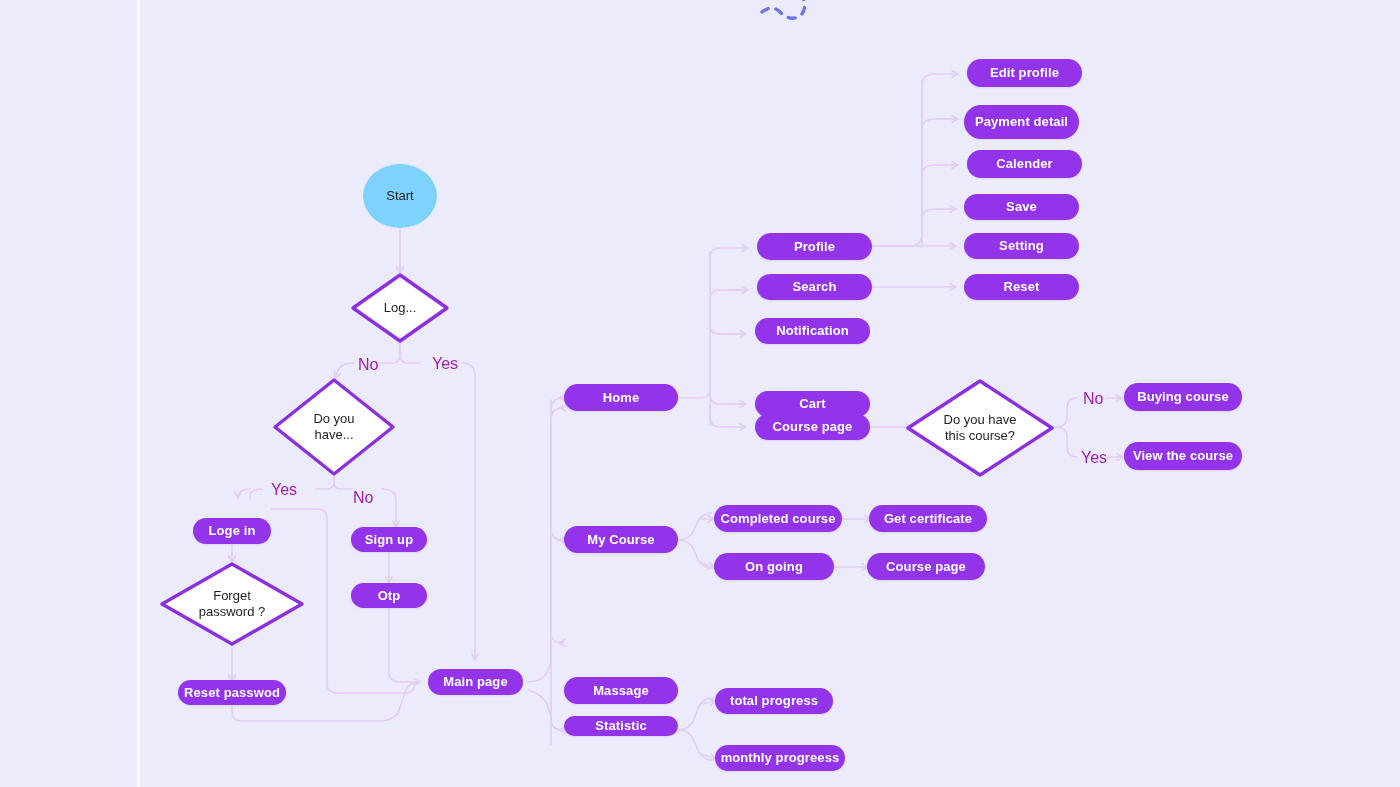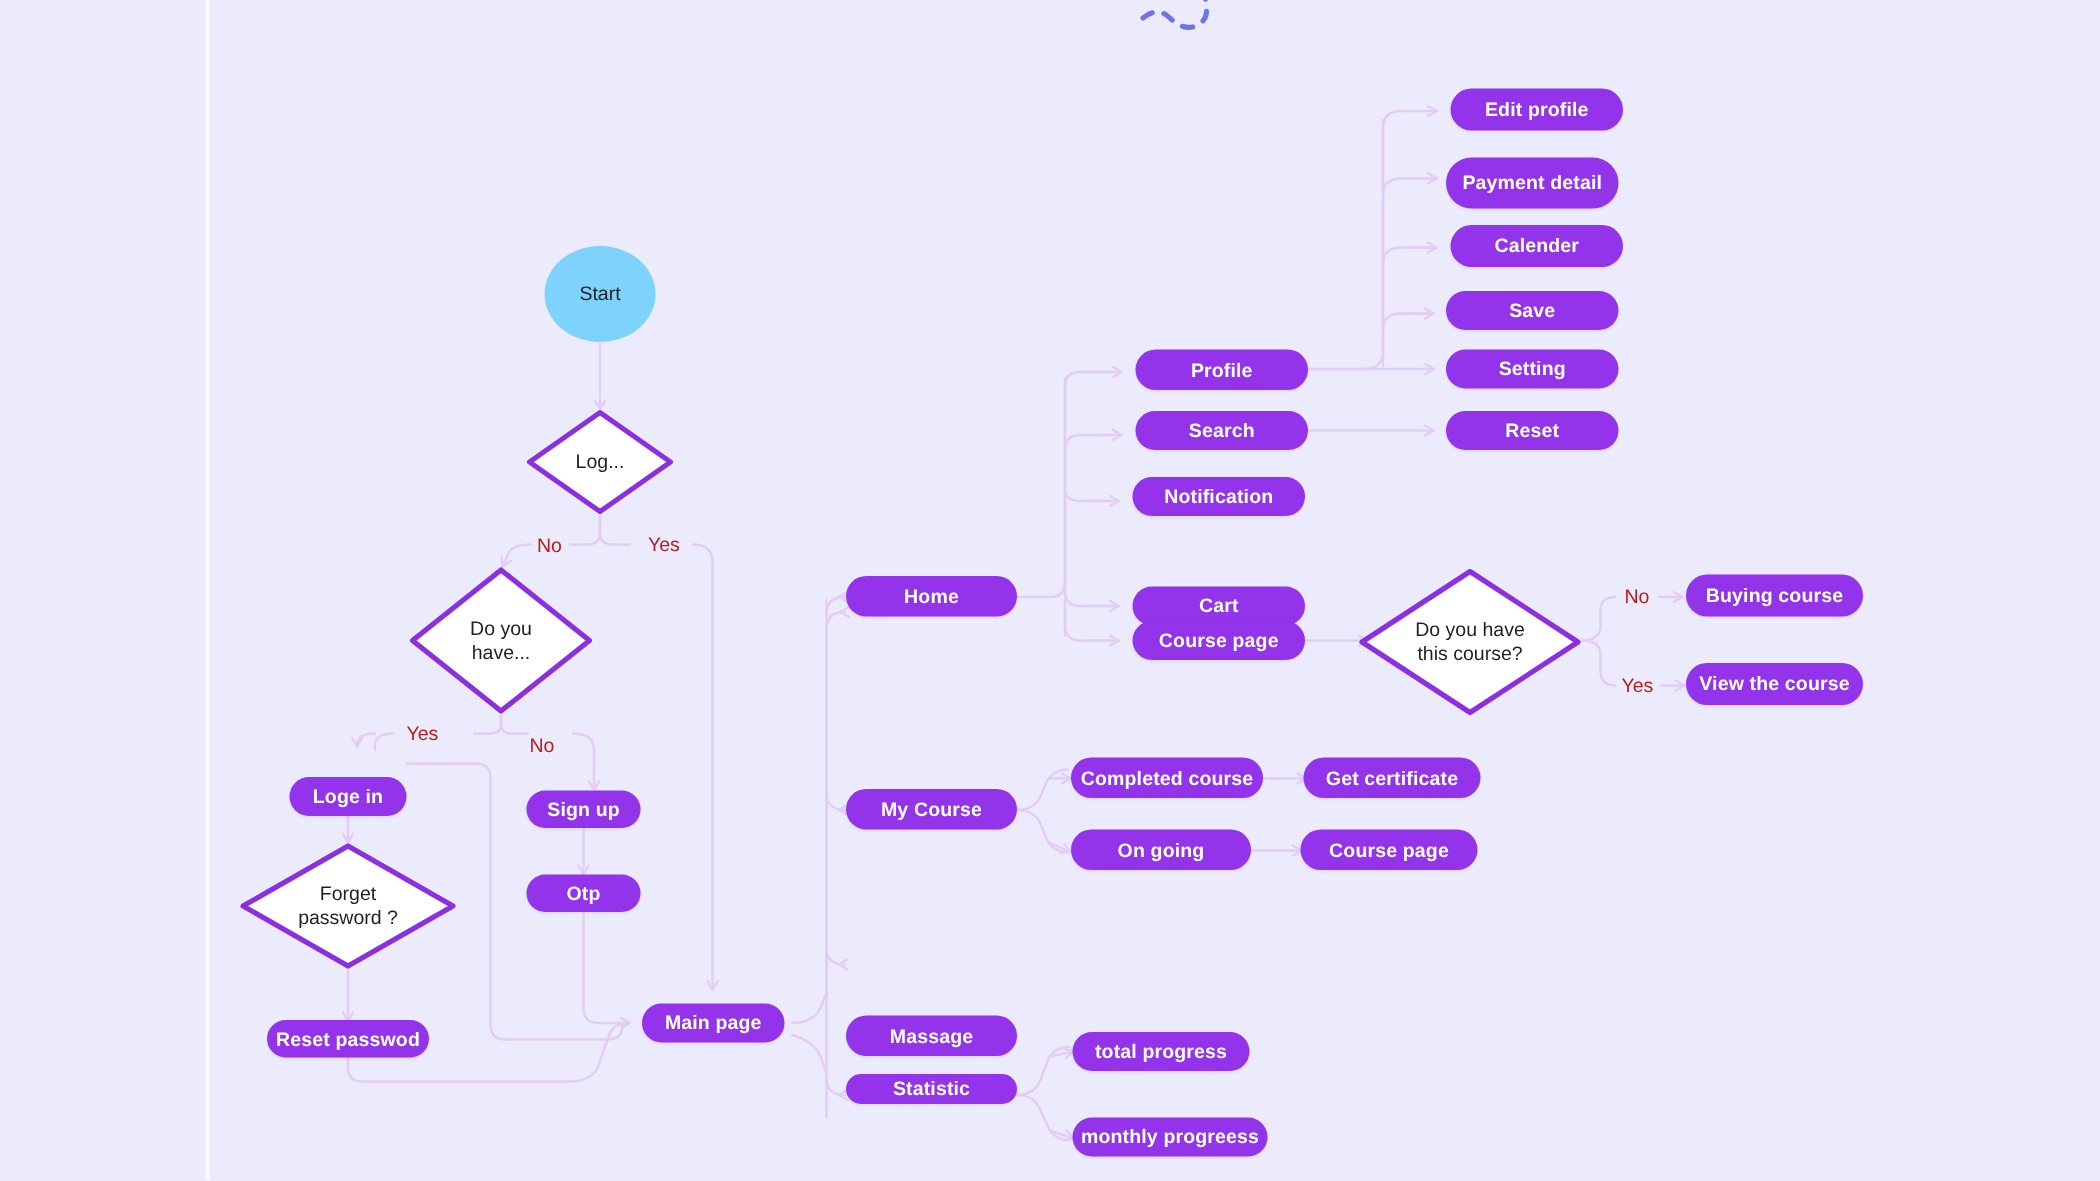--- a/index.html
+++ b/index.html
@@ -71,22 +71,22 @@
   }
   .diamond .dia-label {
     position: relative;
     z-index: 2;
     padding: 0 16px;
     white-space: pre-line;
   }
   
   .edge-label {
     position: absolute;
-    font-size: 13px;
-    color: #b91c1c;
+    font-size: 16px;
+    color: #a21caf;
     font-family: "Liberation Sans", sans-serif;
     white-space: nowrap;
   }
   
   .edge {
     fill: none;
     stroke: #E3CDF5;
     stroke-width: 1.6;
     stroke-linecap: round;
     stroke-linejoin: round;

